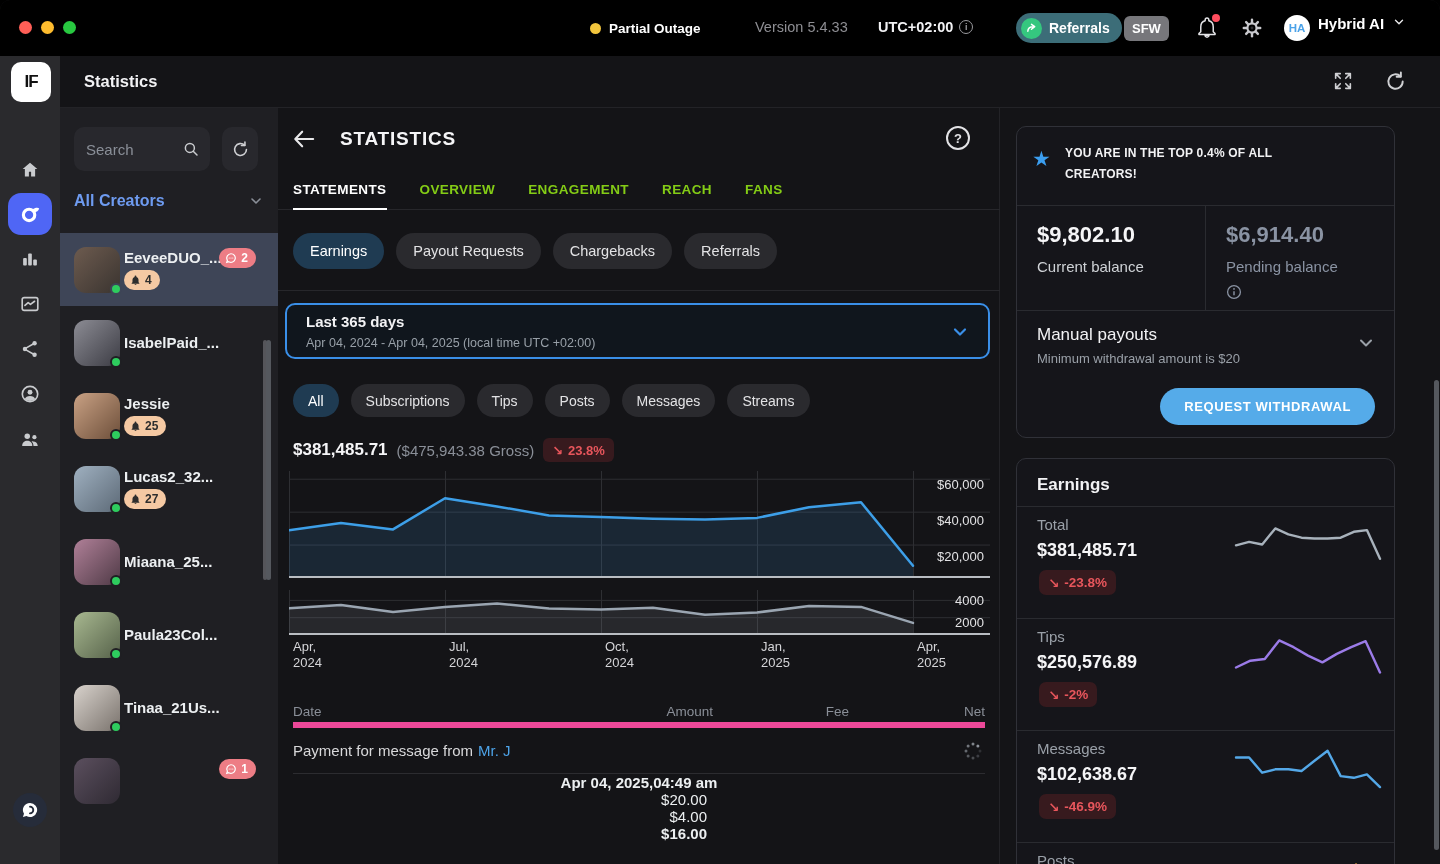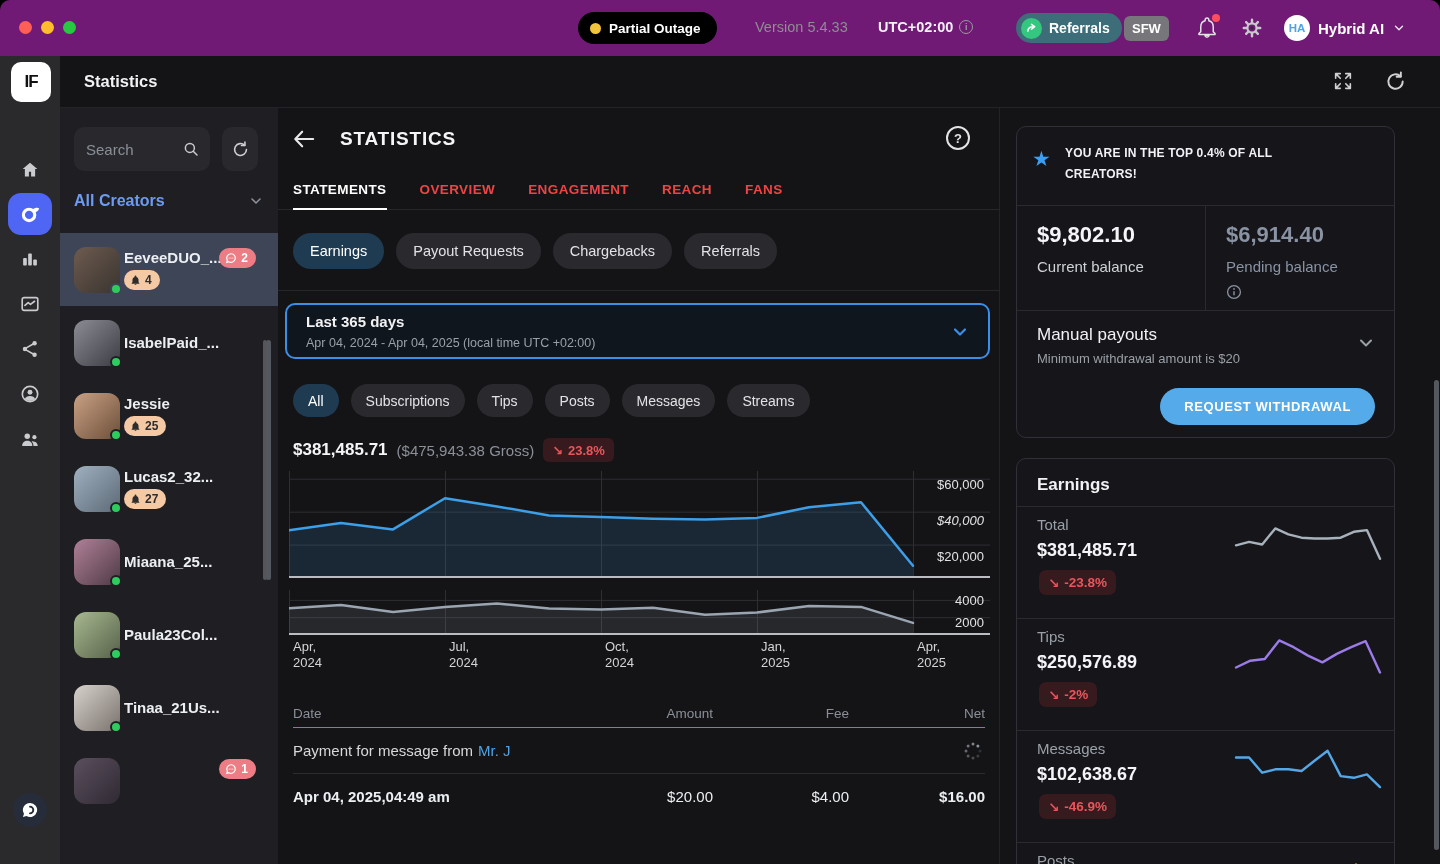--- a/index.html
+++ b/index.html
@@ -2,42 +2,42 @@
 <html><head>
 <meta charset="utf-8">
 <style>
   * { margin:0; padding:0; box-sizing:border-box; }
   html,body { width:1440px; height:864px; background:#000; overflow:hidden;
     font-family:"Liberation Sans","DejaVu Sans",sans-serif; }
   .screen { position:absolute; inset:0; width:1440px; height:864px;
     background:#141417; border-radius:10px 10px 0 0; overflow:hidden; color:#e8e8ea; }
 
   
-  .titlebar { position:absolute; left:0; top:0; width:1440px; height:56px; background:#701a75;
+  .titlebar { position:absolute; left:0; top:0; width:1440px; height:56px; background:#000000;
     display:flex; align-items:center; }
   .tl { position:absolute; top:21px; width:13px; height:13px; border-radius:50%; }
   .tl.r { left:19px; background:#ff5f57; } .tl.y { left:41px; background:#febc2e; } .tl.g { left:63px; background:#28c840; }
   .status-pill { position:absolute; left:578px; top:12px; height:32px; padding:0 16px 0 12px;
     background:#000; border-radius:17px; display:flex; align-items:center; gap:8px; }
   .status-dot { width:11px; height:11px; border-radius:50%; background:#f2c53d; }
   .status-pill b { color:#fff; font-size:13.5px; }
   .version { position:absolute; left:755px; top:19px; color:#8e8e93; font-size:14.5px; }
   .utc { position:absolute; left:878px; top:19px; color:#f2f2f4; font-size:14.5px; font-weight:600; display:flex; gap:6px; align-items:center;}
   .info-sm { width:14px; height:14px; border-radius:50%; border:1.3px solid #9a9a9e; color:#9a9a9e;
     font-size:9px; display:inline-flex; align-items:center; justify-content:center; font-weight:700;}
   .ref-pill { position:absolute; left:1016px; top:13px; height:30px; padding:0 12px 0 5px; background:#3c6d78;
     border-radius:15px; display:flex; align-items:center; gap:7px; }
   .ref-ico { width:21px; height:21px; border-radius:50%; background:#35c77f; display:flex; align-items:center; justify-content:center; }
   .ref-pill span.lbl { color:#fff; font-size:14px; font-weight:600; }
   .sfw-pill { position:absolute; left:1124px; top:16px; height:25px; padding:0 8px; background:#77777b;
     border-radius:6px; color:#fff; font-size:13px; font-weight:700; display:flex; align-items:center; }
   .bell-wrap { position:absolute; left:1196px; top:17px; width:22px; height:22px; }
   .bell-dot { position:absolute; right:-2px; top:-3px; width:8px; height:8px; border-radius:50%; background:#ff4d5e; }
   .gear-wrap { position:absolute; left:1241px; top:17px; width:22px; height:22px; }
-  .acct { position:absolute; left:1284px; top:15px; display:flex; align-items:center; gap:8px; }
+  .acct { position:absolute; left:1284px; top:15px; display:flex; gap:8px; }
   .acct .av { width:26px; height:26px; border-radius:50%; background:#fff; color:#4da3e8; font-weight:800;
     font-size:11.5px; display:flex; align-items:center; justify-content:center; }
   .acct .nm { color:#fff; font-size:15px; font-weight:600; }
 
   
   .appbar { position:absolute; left:60px; top:56px; width:1380px; height:52px; background:#141417;
     border-bottom:1px solid #232327; }
   .appbar .title { position:absolute; left:24px; top:16px; font-size:16.5px; font-weight:700; color:#f2f2f4; }
   .appbar .abtn { position:absolute; top:14px; width:24px; height:24px; cursor:pointer; }
 
@@ -86,21 +86,21 @@
   
   .main { position:absolute; left:278px; top:108px; width:722px; height:756px; background:#141417;
     border-right:1px solid #232327; }
   .mhead { position:absolute; left:15px; top:18px; width:692px; height:28px; }
   .back { position:absolute; left:0; top:3px; width:22px; height:20px; color:#e8e8ea; cursor:pointer; }
   .mtitle { position:absolute; left:47px; top:2px; font-size:19px; font-weight:700; letter-spacing:0.8px; color:#f5f5f7; }
   .help { position:absolute; right:15px; top:0px; width:24px; height:24px; border:2px solid #e3e3e6; border-radius:50%;
     color:#e3e3e6; font-size:13px; font-weight:700; display:flex; align-items:center; justify-content:center; cursor:pointer; }
   .tabs { position:absolute; left:0; top:62px; width:722px; height:40px; border-bottom:1px solid #27272b;
     display:flex; gap:33px; padding-left:15px; }
-  .tab { position:relative; font-size:13.5px; font-weight:700; letter-spacing:0.4px; color:#ef4444;
+  .tab { position:relative; font-size:13.5px; font-weight:700; letter-spacing:0.4px; color:#84cc16;
     display:flex; align-items:center; cursor:pointer; }
   .tab.act { color:#fff; }
   .tab.act::after { content:""; position:absolute; left:0; right:0; bottom:-1px; height:2.5px; background:#fff; }
   .pillrow { position:absolute; left:15px; display:flex; gap:12px; }
   .pill { height:36px; border-radius:18px; background:#2a2a2e; color:#e3e3e5; font-size:14.5px;
     display:flex; align-items:center; padding:0 17px; cursor:pointer; }
   .pill.act { background:#1f3b52; color:#fff; }
   .rowdiv { position:absolute; left:0; top:182px; width:722px; border-top:1px solid #27272b; }
   .datebox { position:absolute; left:7px; top:195px; width:705px; height:56px; border:2px solid #3a8fe8;
     border-radius:10px; background:#10161d; cursor:pointer; }
@@ -114,30 +114,30 @@
   .sumrow .gross { font-size:15px; color:#8a8f98; }
   .neg-badge { display:inline-flex; align-items:center; gap:5px; background:#371a1e; color:#e8565c;
     border-radius:6px; height:24px; padding:0 9px; font-size:13px; font-weight:700; }
 
   .chartwrap { position:absolute; left:11px; top:363px; width:701px; height:200px; }
   .chartwrap svg { position:absolute; left:0; }
   .ylab { position:absolute; left:629px; width:66px; text-align:right; font-size:13px; color:#e2e2e4; }
   .xlab { position:absolute; top:168px; font-size:13px; color:#d5d5d8; line-height:16px; }
 
   .tablewrap { position:absolute; left:15px; top:592px; width:692px; }
-  .thead { display:flex; height:28px; align-items:center; color:#8a8f98; font-size:13.5px; border-bottom:1px solid #ec4899; }
+  .thead { display:flex; height:28px; align-items:center; color:#8a8f98; font-size:13.5px; border-bottom:6px solid #ec4899; }
   .c-date { flex:1; } .c-num { width:136px; text-align:right; }
   .t-row { display:flex; height:44px; align-items:center; font-size:15px; color:#eceff1; border-bottom:1px solid #232327; }
   .t-row .c-date { font-weight:700; }
   .t-row .c-num.netv { font-weight:700; }
   .t-desc { position:relative; display:flex; height:46px; align-items:center; font-size:15px; color:#d8d8da;
     border-bottom:1px solid #2c2c30; }
   .t-desc a { color:#4da3e8; text-decoration:none; margin-left:5px; cursor:pointer; }
   .t-desc .spin { position:absolute; right:2px; top:13px; }
-  .t-row:last-child { border-bottom:none; }
+  .t-row:last-child { border-bottom:none;flex-direction:column; }
 
   
   .rightpanel { position:absolute; left:1000px; top:108px; width:440px; height:756px; background:#141417; }
   .card { position:absolute; left:16px; width:379px; border:1px solid #303138; border-radius:10px; background:#15151a; }
   .card1 { top:18px; height:312px; }
   .banner { position:absolute; left:0; top:0; width:100%; height:79px; border-bottom:1px solid #2a2b30; }
   .banner .star { position:absolute; left:15px; top:20px; font-size:21px; color:#3b9ef0; }
   .banner .txt { position:absolute; left:48px; top:16px; width:280px; font-size:12px; font-weight:700; color:#f2f2f4;
     line-height:21px; letter-spacing:0.2px; }
   .balances { position:absolute; left:0; top:79px; width:100%; height:105px; border-bottom:1px solid #2a2b30; display:flex; }
@@ -491,21 +491,21 @@
           <line x1="312.5" y1="0" x2="312.5" y2="45" stroke="#2e2f33" stroke-width="1"></line>
           <line x1="468.5" y1="0" x2="468.5" y2="45" stroke="#2e2f33" stroke-width="1"></line>
           <line x1="624.5" y1="0" x2="624.5" y2="45" stroke="#2e2f33" stroke-width="1"></line>
           <line x1="0" y1="27.69230769230769" x2="701" y2="27.69230769230769" stroke="#2e2f33" stroke-width="1"></line>
           <line x1="0" y1="10.38461538461538" x2="701" y2="10.38461538461538" stroke="#2e2f33" stroke-width="1"></line>
           <path d="M0.0,18.2 L52.0,15.1 L104.0,22.1 L156.0,16.9 L208.0,13.4 L260.0,18.6 L312.0,19.5 L364.0,17.7 L416.0,24.7 L468.0,22.5 L520.0,16.0 L572.0,16.9 L624.0,32.9 L624,45 L0,45 Z" fill="#9aa5b1" fill-opacity="0.14" stroke="none"></path>
           <path d="M0.0,18.2 L52.0,15.1 L104.0,22.1 L156.0,16.9 L208.0,13.4 L260.0,18.6 L312.0,19.5 L364.0,17.7 L416.0,24.7 L468.0,22.5 L520.0,16.0 L572.0,16.9 L624.0,32.9" fill="none" stroke="#9aa5b1" stroke-width="2.5" stroke-linejoin="round" stroke-linecap="round"></path>
           <line x1="0" y1="44" x2="701" y2="44" stroke="#b9bdc2" stroke-width="2"></line>
         </svg>
     <div class="ylab" style="top: 6px;">$60,000</div>
-        <div class="ylab" style="top: 42px; font-style: italic;">$40,000</div>
+        <div class="ylab" style="top: 42px;">$40,000</div>
         <div class="ylab" style="top: 78px;">$20,000</div>
         <div class="ylab" style="top: 122px;">4000</div>
         <div class="ylab" style="top: 144px;">2000</div>
         <div class="xlab" style="left: 4px;">Apr,<br>2024</div>
         <div class="xlab" style="left: 160px;">Jul,<br>2024</div>
         <div class="xlab" style="left: 316px;">Oct,<br>2024</div>
         <div class="xlab" style="left: 472px;">Jan,<br>2025</div>
         <div class="xlab" style="left: 628px;">Apr,<br>2025</div>
       </div>
 

